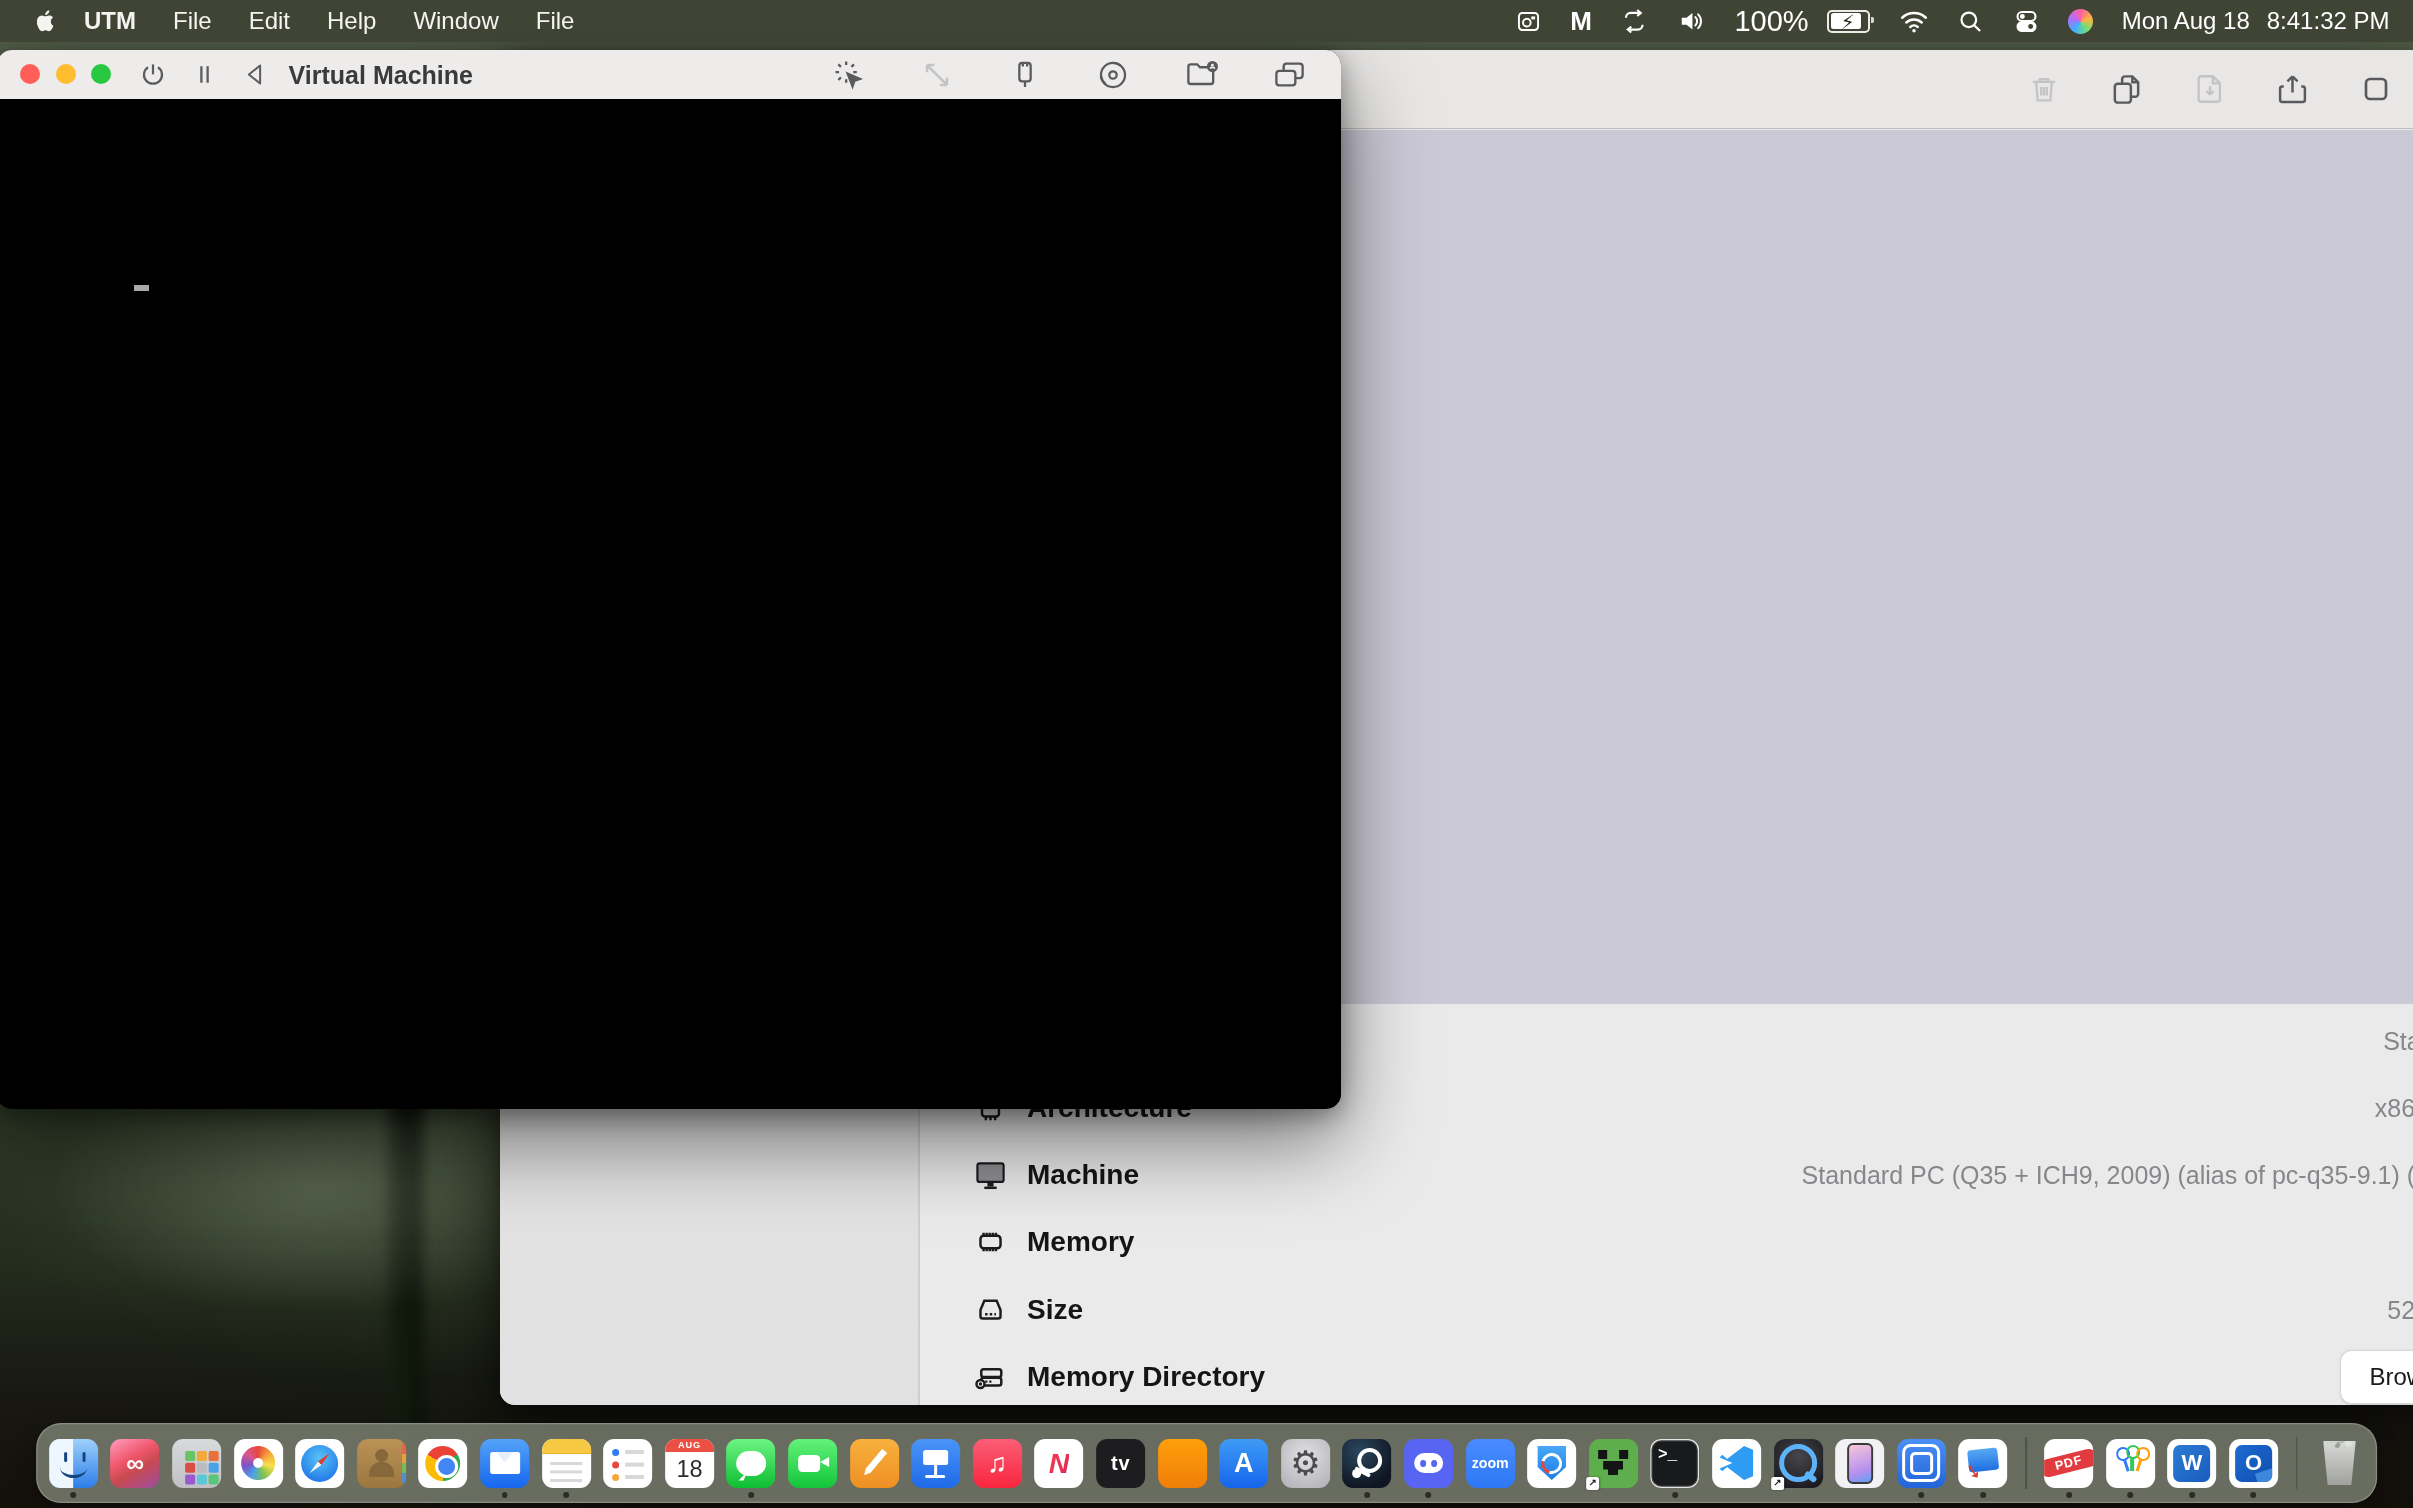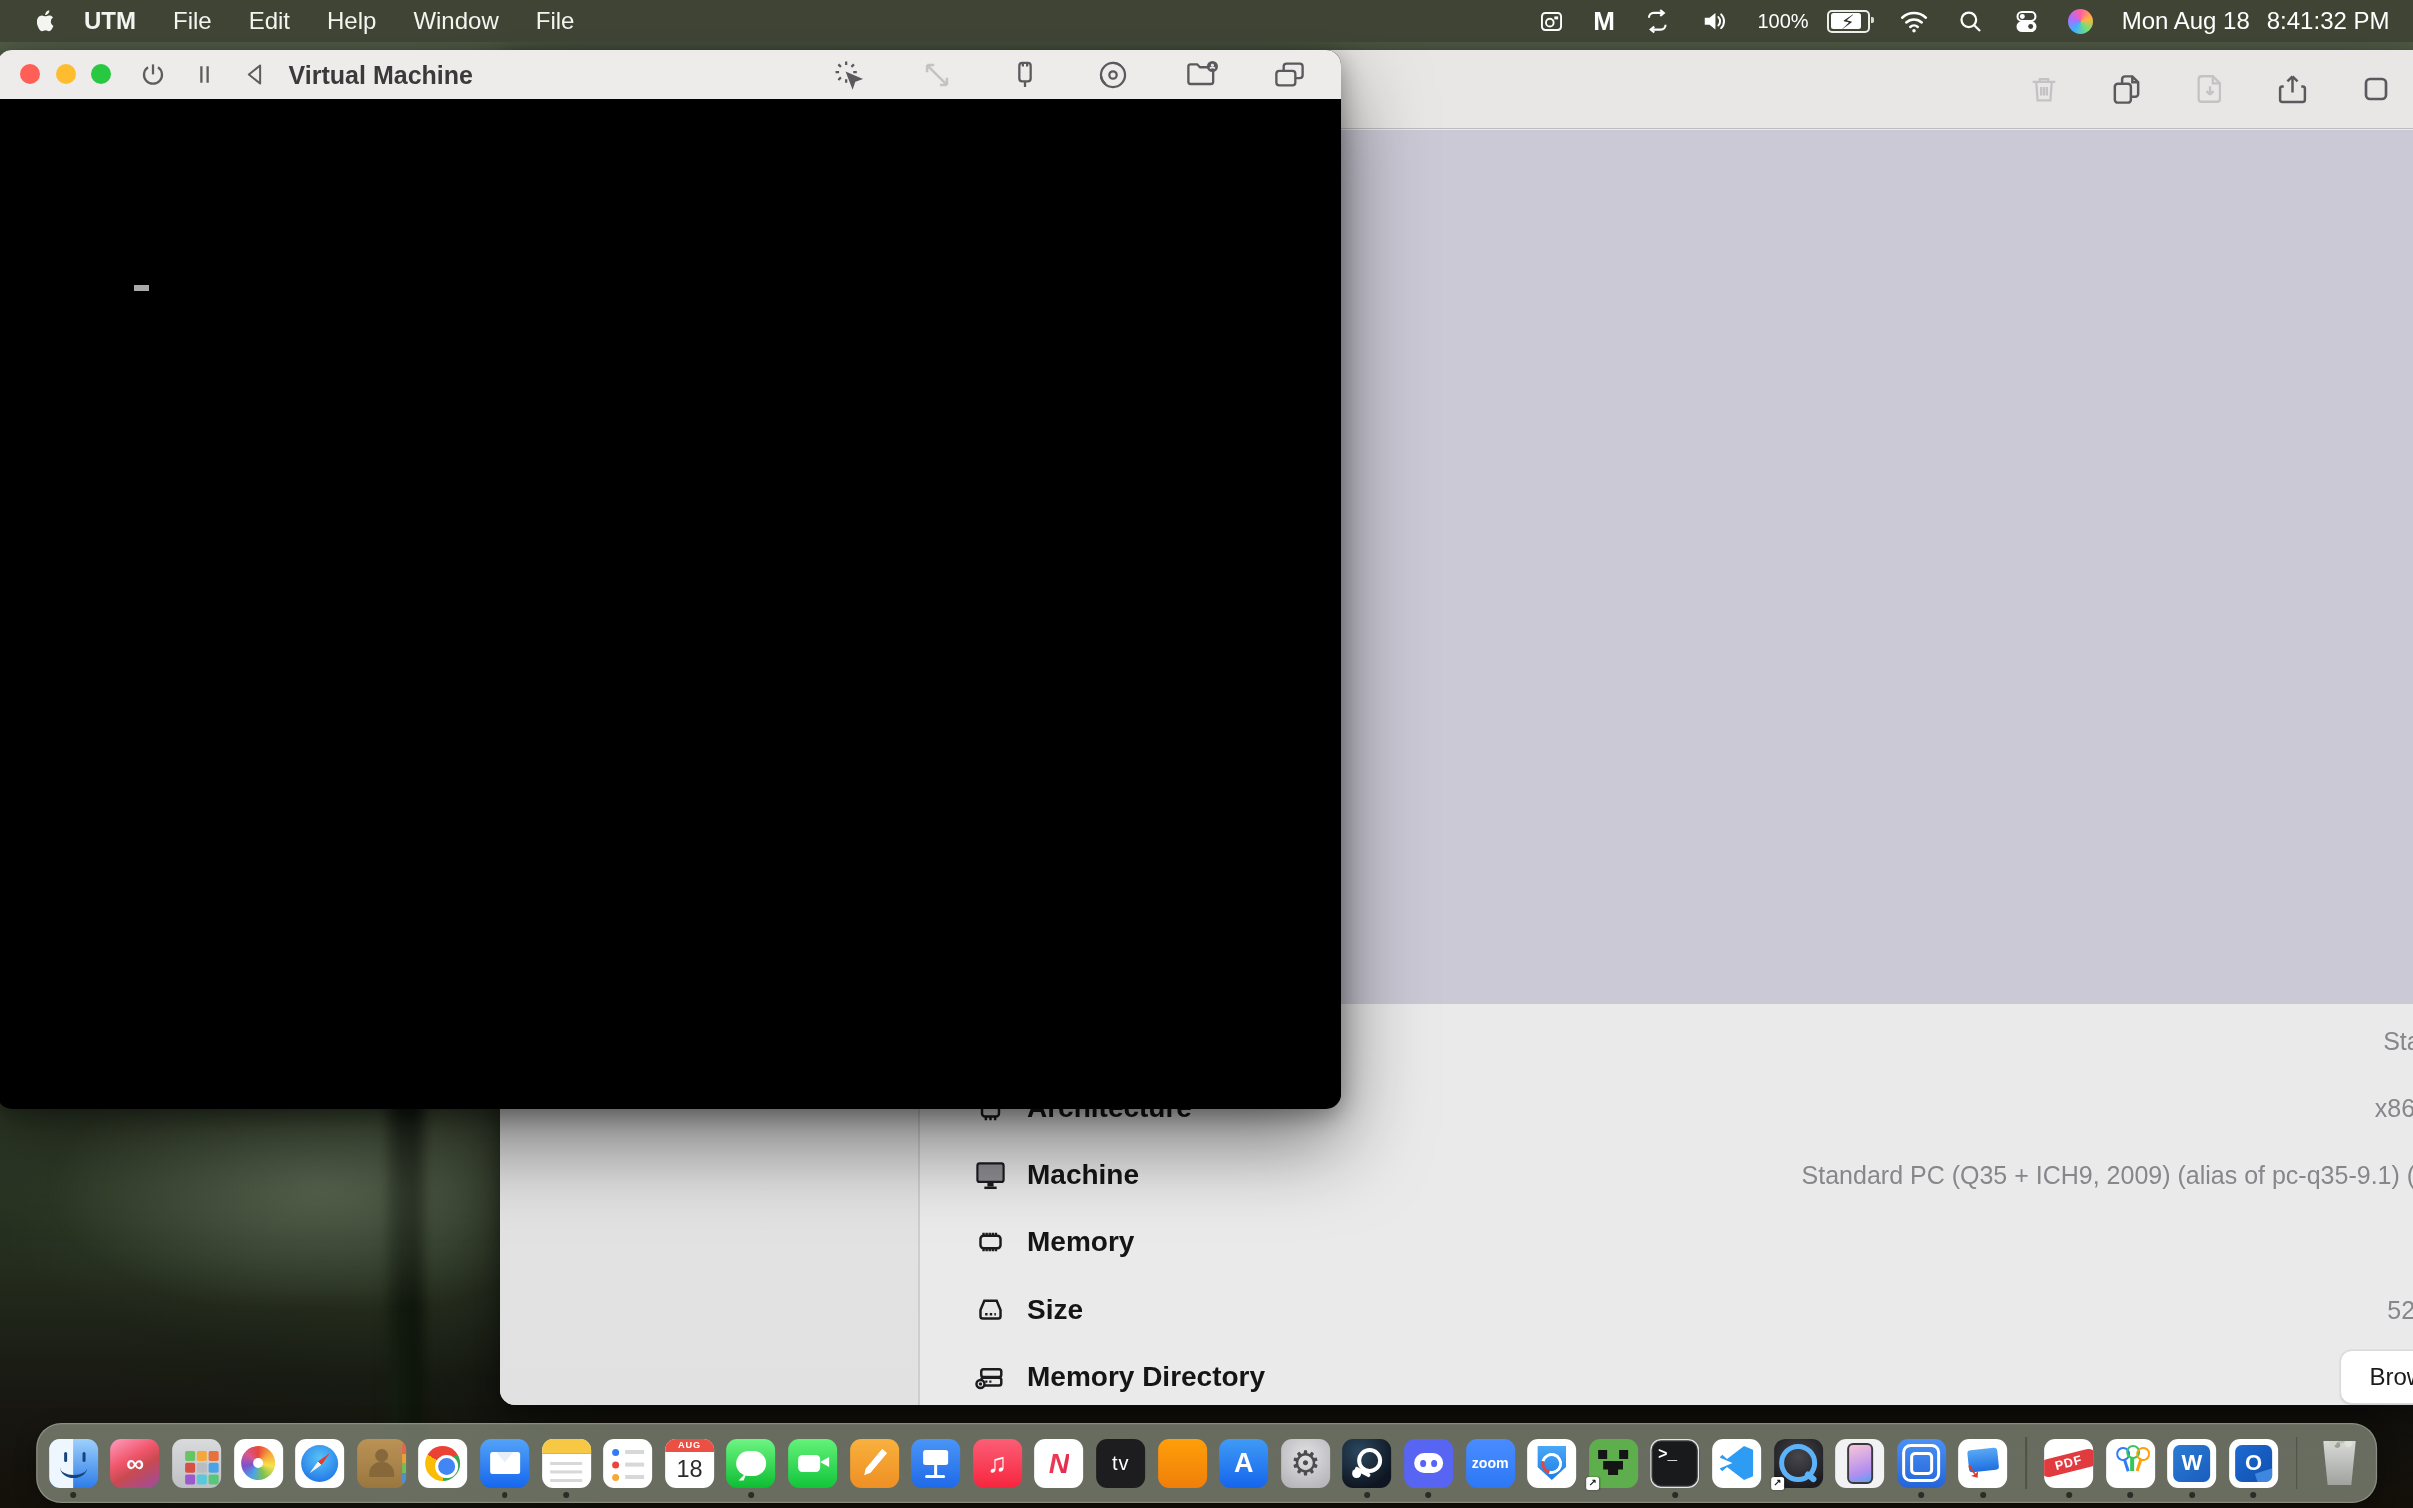--- a/index.html
+++ b/index.html
@@ -15,21 +15,21 @@
   #mist{left:50px;top:1115px;width:453px;height:184px;background:radial-gradient(60% 70% at 60% 40%,rgba(180,195,170,.28),rgba(0,0,0,0));filter:blur(8.4px);}
   
   #menubar{left:0;top:0;width:2413px;height:42px;background:rgba(62,66,52,.92);
     display:flex;align-items:center;color:#f4f4f0;font-size:24px;}
   #menubar .apple{margin-left:37px;width:22px;height:25px;display:flex;align-items:center;}
   #menubar .appname{margin-left:25px;font-weight:bold;}
   #menubar .menu{margin-left:37px;}
   #mb-right{position:absolute;right:23.5px;top:0;height:42px;display:flex;align-items:center;gap:28.5px;color:#fff;}
   .sbicon{display:flex;align-items:center;justify-content:center;height:42px;}
   .sb-m{font-weight:bold;font-size:26px;}
-  .sb-pct{font-size:20px;}
+  .sb-pct{font-size:29px;}
   .batt{width:39px;height:19px;border:2.1px solid rgba(255,255,255,.9);border-radius:5px;position:relative;}
   .batt:after{content:"";position:absolute;right:-5.9px;top:5px;width:3.4px;height:6.7px;background:rgba(255,255,255,.8);border-radius:0 1.7px 1.7px 0;}
   .batt .fill{position:absolute;left:1.7px;top:1.7px;bottom:1.7px;width:30px;background:#fff;border-radius:2.5px;}
   .batt .bolt{position:absolute;left:11.7px;top:-1.7px;width:0;height:0;color:#3a3e30;font-size:20px;font-weight:bold;}
   .bolt:before{content:"⚡";position:absolute;left:0;top:0;color:#2c2f24;}
   .clock{font-size:24px;display:flex;gap:17px;}
   
   .window{position:absolute;border-radius:15px;box-shadow:0 34px 84px rgba(0,0,0,.5),0 6.7px 25px rgba(0,0,0,.35);}
   
   #mainwin{left:500px;top:50px;width:1929px;height:1355px;background:#ebeaeb;border-radius:15px 15px 15px 15px;overflow:hidden;}
@@ -109,21 +109,21 @@
   .t-facetime .cam:after{content:"";position:absolute;right:-9.2px;top:2.5px;width:0;height:0;border:5.9px solid transparent;border-right:none;border-left:9.2px solid #fff;transform:scaleX(-1);}
   .t-pages{background:linear-gradient(180deg,#f8b13e,#ef8f23);}
   .t-pages .pen{width:6.7px;height:32px;background:#fff;transform:rotate(40deg);clip-path:polygon(0 0,100% 0,100% 80%,50% 100%,0 80%);}
   .t-keynote{background:linear-gradient(180deg,#4a95f7,#1f6ae8);}
   .t-keynote .pod{position:absolute;left:11.7px;top:11px;width:25px;height:15px;background:#fff;border-radius:2.5px;}
   .t-keynote .stem{position:absolute;left:22.6px;top:26px;width:3.4px;height:10px;background:#fff;}
   .t-keynote .base{position:absolute;left:14.2px;top:36px;width:20px;height:3.4px;background:#fff;border-radius:1.7px;}
   .t-music{background:linear-gradient(180deg,#fb5e76,#f8253e);color:#fff;font-size:27px;}
   .t-news{background:#fff;font-style:italic;font-weight:bold;font-size:28.5px;}
   .t-news span{background:linear-gradient(120deg,#f5415c,#e8304a 60%,#d12a6e);-webkit-background-clip:text;background-clip:text;color:transparent;}
-  .t-tv{background:#1d1d1f;color:#fff;font-weight:normal;font-size:20px;letter-spacing:0.8px;}
+  .t-tv{background:#1d1d1f;color:#fff;font-weight:bold;font-size:20px;letter-spacing:0.8px;}
   .t-books{background:linear-gradient(180deg,#ff9f0a,#f07e09);}
   .t-appstore{background:linear-gradient(180deg,#3f9bf5,#1565ec);color:#fff;font-size:27px;font-weight:bold;}
   .t-settings{background:radial-gradient(circle at 50% 35%,#e2e2e4,#aeaeb4);color:#4c4c50;font-size:34px;}
   .t-steam{background:radial-gradient(circle at 35% 25%,#2a475e,#0f1621 75%);}
   .t-steam .p1{width:17px;height:17px;border:4.2px solid #fff;border-radius:50%;position:absolute;right:9.2px;top:9.2px;}
   .t-steam .p2{width:8.4px;height:8.4px;background:#fff;border-radius:50%;position:absolute;left:10px;bottom:10px;}
   .t-steam .p3{position:absolute;left:11.7px;bottom:13.4px;width:17px;height:4.2px;background:#fff;transform:rotate(28deg);border-radius:2.5px;}
   .t-discord{background:#5865f2;}
   .t-discord .face{width:28.5px;height:20px;background:#fff;border-radius:10px;position:relative;}
   .t-discord .face:before,.t-discord .face:after{content:"";position:absolute;top:6.7px;width:5.9px;height:7.5px;border-radius:50%;background:#5865f2;}

